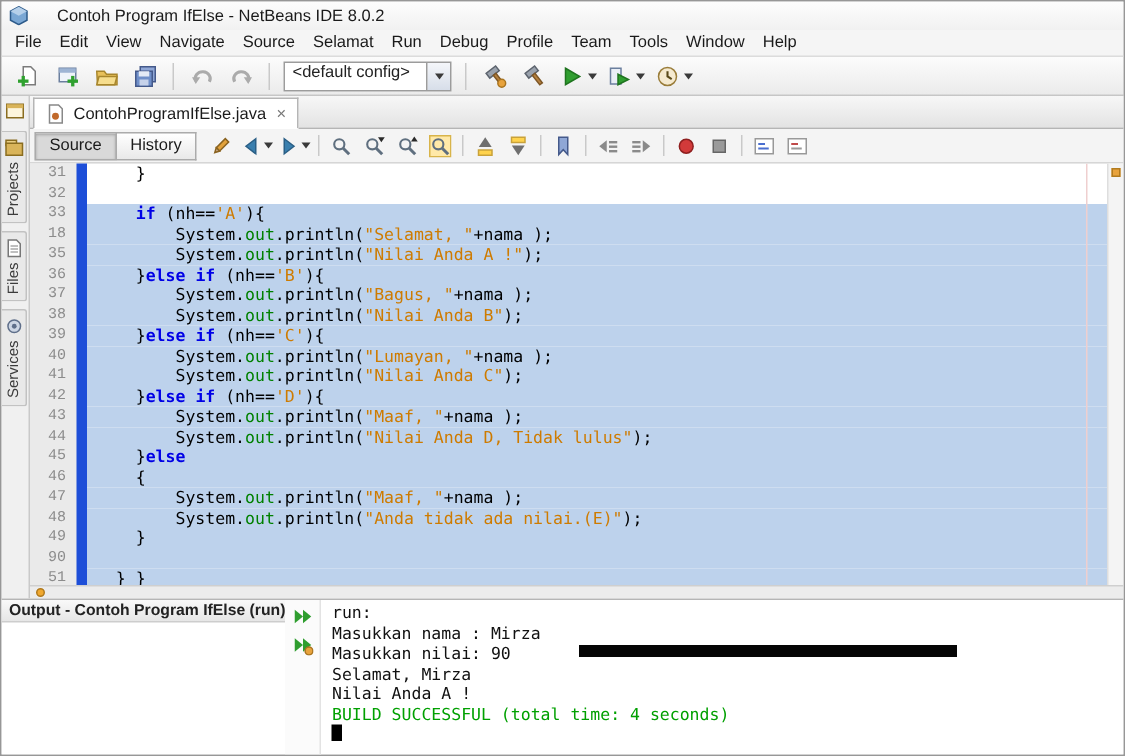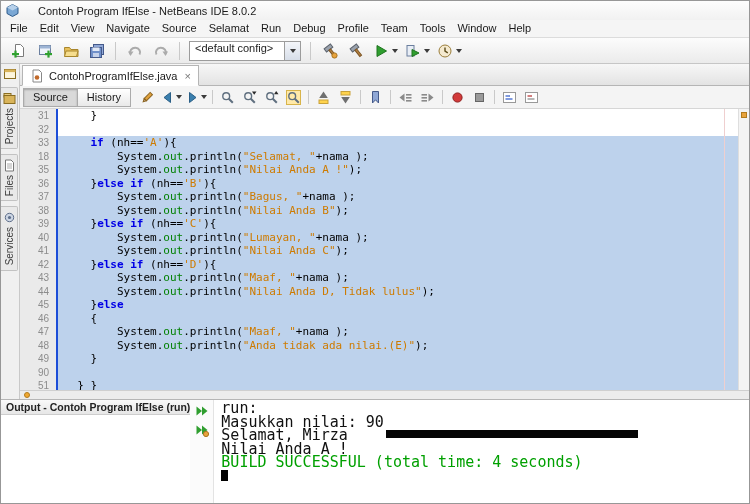--- a/index.html
+++ b/index.html
@@ -53,22 +53,22 @@
   .viewbtns { display:flex; }
   .viewbtn { height:19px; display:flex; align-items:center; padding:0 9px; border:1px solid #ababab;
     background:linear-gradient(#ffffff,#e9e9e9); }
   .viewbtn.active { background:#d9d9d9; box-shadow:inset 0 1px 2px rgba(0,0,0,0.25); }
   .viewbtn + .viewbtn { border-left:none; }
   .edicons { display:flex; align-items:center; gap:1px; }
   .edi { height:20px; min-width:21px; display:flex; align-items:center; justify-content:center;
     gap:1px; padding:0 1px; }
 
   .editor-body { flex:1; display:flex; min-height:0; position:relative; }
-  .gutter { width:38px; background:#eaeaea; border-right:2px solid #1d4ed8;
-    font-family:Liberation Sans, sans-serif; font-size:10px; color:#8c8c8c; }
+  .gutter { width:38px; background:#eaeaea; border-right:7px solid #1d4ed8;
+    font-family:Liberation Mono, monospace; font-size:10px; color:#8c8c8c; }
   .ln { height:13.5px; line-height:13.5px; text-align:right; padding-right:7px; }
   .code { flex:1; position:relative; overflow:hidden;
     font-family:"DejaVu Sans Mono","Liberation Mono",monospace; font-size:11px; }
   .code-line { height:13.5px; line-height:13.5px; white-space:pre; padding-left:6px; }
   .code-line.sel { background:var(--sel,#bdd2ec); }
   .tk-pl { color:#000; }
   .tk-kw { color:var(--kw,#0000e6); font-weight:bold; }
   .tk-str { color:var(--str,#ce7b00); }
   .tk-fld { color:var(--fld,#008000); }
   .margin-line { position:absolute; top:0; bottom:0; right:13px; width:1px; background:#efcfcf; z-index:5; }
@@ -82,21 +82,21 @@
   
   .output { position:absolute; left:0; right:0; bottom:0; height:104px; display:flex;
     flex-direction:row; border-top:1px solid #b5b5b5; background:#fff; }
   .out-header { height:15px; background:linear-gradient(#f9f9f9,#e6e6e6); border-bottom:1px solid #cdcdcd;
     display:flex; align-items:center; padding-left:5px; font-weight:bold; font-size:10.5px; color:#222; }
   .out-body { flex:1; display:flex; min-height:0; }
   .out-rail { width:24px; border-right:1px solid #e3e3e3; display:flex; flex-direction:column;
     align-items:center; gap:3px; padding-top:3px; background:#fbfbfb; }
   .orbtn { width:18px; height:16px; display:flex; align-items:center; justify-content:center; }
   .out-text { flex:1; position:relative; overflow:hidden; padding:2px 0 0 7px;
-    font-family:"DejaVu Sans Mono","Liberation Mono",monospace; font-size:15px; }
+    font-family:"DejaVu Sans Mono","Liberation Mono",monospace; font-size:11px; }
   .out-line { height:13.5px; line-height:13.5px; white-space:pre; color:#111; }
   .out-line.success { color:var(--succ,#00a000); }
   .caret-block { display:inline-block; width:7px; height:11px; background:#000; }
   .redaction { position:absolute; left:172px; top:30px; width:252px; height:8px; background:#050505; }
 </style>
 </head>
 <body>
 
 <div class="window">
 
@@ -533,20 +533,21 @@
                 <polygon points="1.5,2.5 7,7 1.5,11.5" fill="#2f9e2f"></polygon>
                 <polygon points="7,2.5 12.5,7 7,11.5" fill="#2f9e2f"></polygon>
                 <circle cx="11" cy="11" r="2.6" fill="#e8a33d" stroke="#a9741f"></circle>
               </svg>
             </span>
           </div>
         </div>
       <div class="out-text">
         <div>
             <div class="out-line">run:</div>
+            <div class="out-line">Masukkan nama : Mirza</div>
             <div class="out-line">Masukkan nilai: 90</div>
             <div class="out-line">Selamat, Mirza</div>
             <div class="out-line">Nilai Anda A !</div>
             <div class="out-line success">BUILD SUCCESSFUL (total time: 4 seconds)</div>
             <div class="out-line"><span class="caret-block"></span></div>
           </div>
         <div class="redaction"></div>
       </div>
     </div>
   </div>

